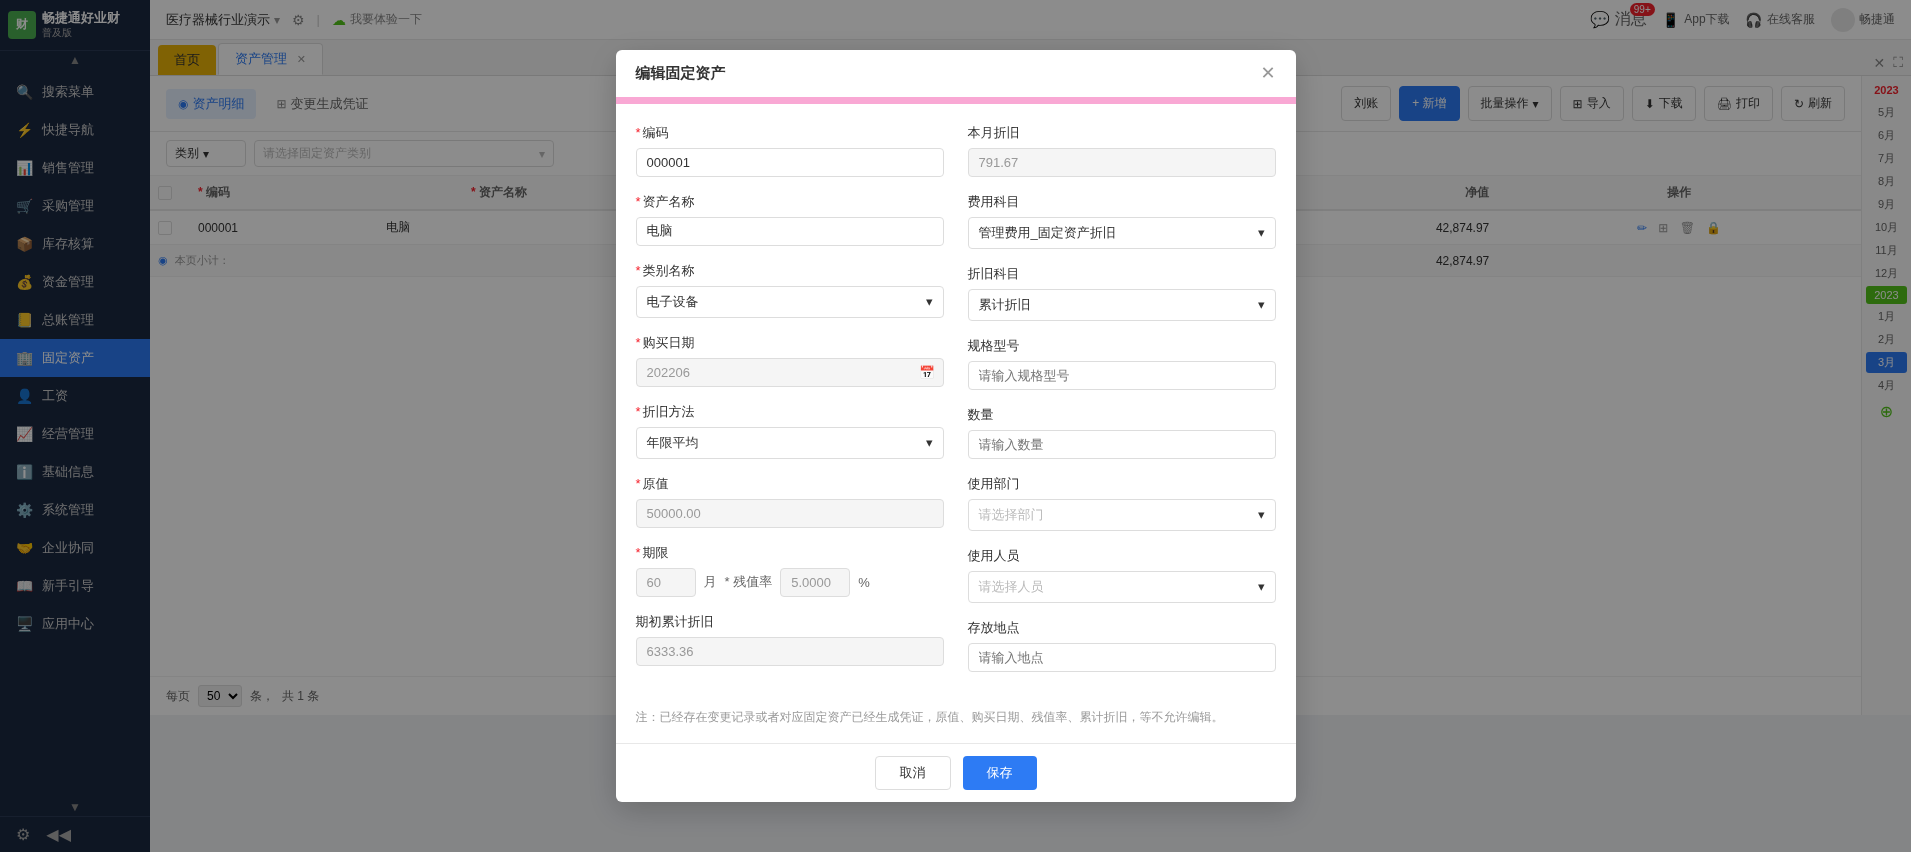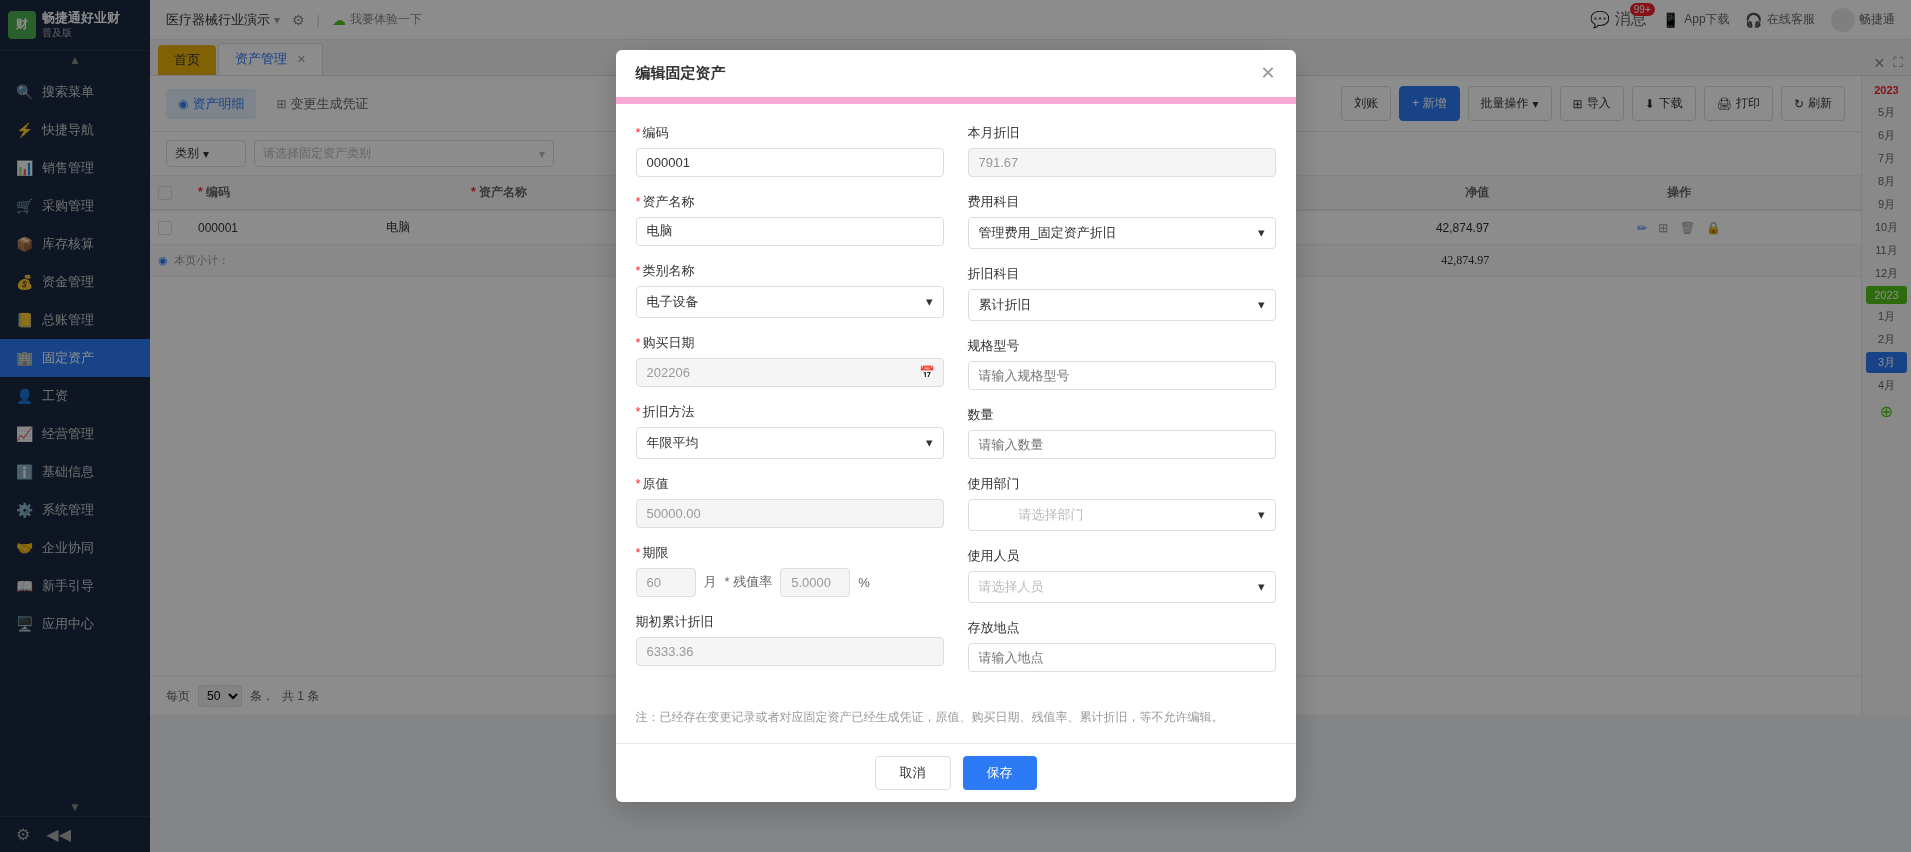--- a/index.html
+++ b/index.html
@@ -320,21 +320,21 @@
                   <span>42,874.97</span>
                 </td>
                 <td style="padding:8px;text-align:center;">
                   <span style="color:#2d7bf4;cursor:pointer;margin:0 4px;">✏</span>
                   <span style="color:#999;cursor:pointer;margin:0 4px;">⊞</span>
                   <span style="color:#999;cursor:pointer;margin:0 4px;">🗑</span>
                   <span style="color:#999;cursor:pointer;margin:0 4px;">🔒</span>
                 </td>
               </tr>
 
-              <tr style="border-bottom:1px solid #f0f0f0;background:#fafafa;font-family:Liberation Serif, serif;">
+              <tr style="border-bottom:1px solid #f0f0f0;background:#fafafa;">
                 <td colspan="4" style="padding:8px;">
                   <span style="color:#999;font-size:11px;">
                     <span style="color:#2d7bf4;margin-right:4px;">◉</span>
                     <span>本页小计：</span>
                   </span>
                 </td>
                 <td style="padding:8px;"></td>
                 <td style="padding:8px;text-align:right;">6,333.36</td>
                 <td style="padding:8px;text-align:right;">42,874.97</td>
                 <td style="padding:8px;"></td>
@@ -493,21 +493,21 @@
         </div>
 
         <div class="form-group">
           <div class="form-label">数量</div>
           <input class="form-input" type="text" placeholder="请输入数量" style="">
         </div>
 
         <div class="form-group">
           <div class="form-label">使用部门</div>
           <div class="form-select">
-            <span style="color:#bbb;margin-left:40px;">请选择部门</span>
+            <span style="color:#bbb;">请选择部门</span>
             <span>▾</span>
           </div>
         </div>
 
         <div class="form-group">
           <div class="form-label">使用人员</div>
           <div class="form-select">
             <span style="color:#bbb;">请选择人员</span>
             <span>▾</span>
           </div>

